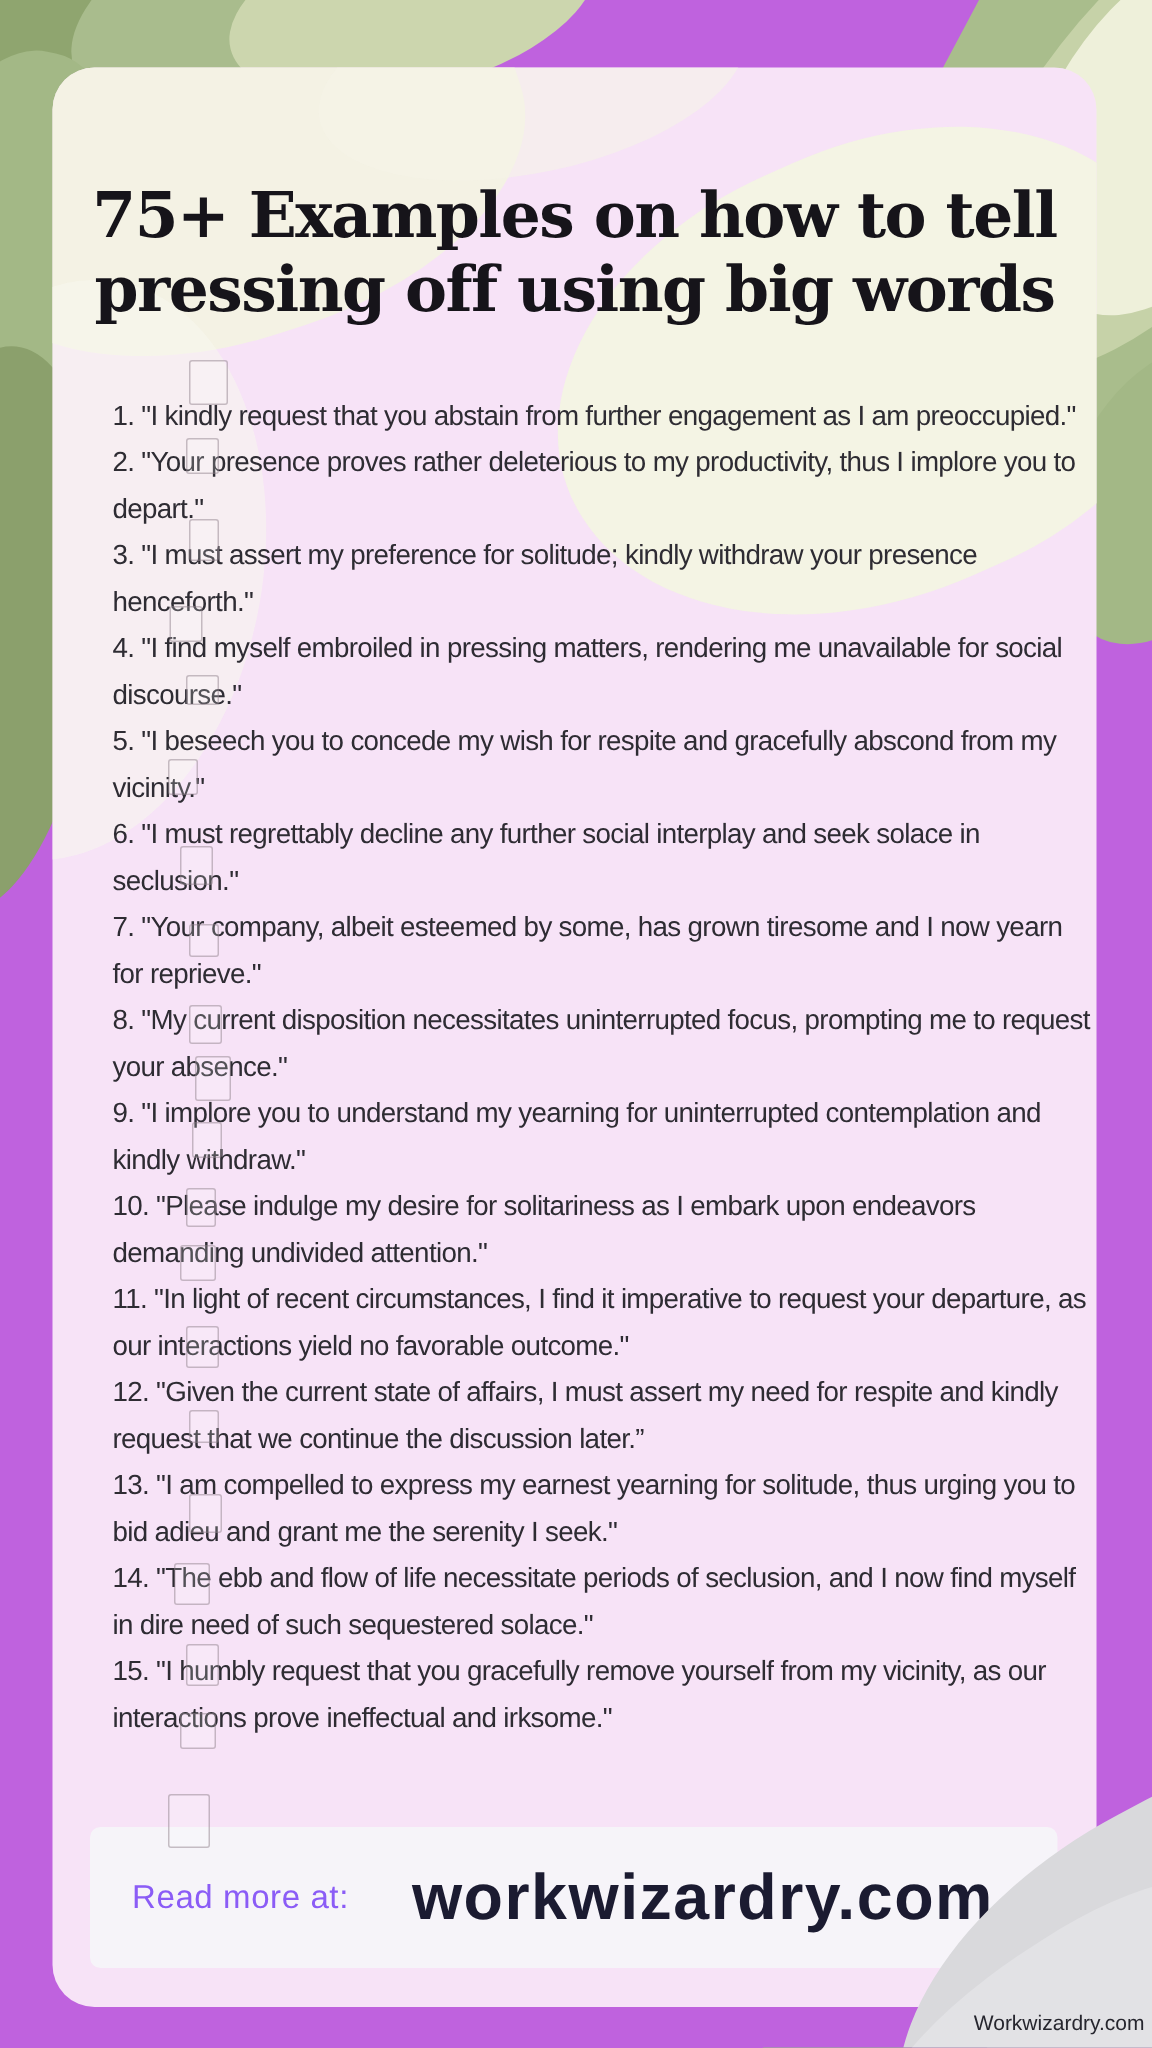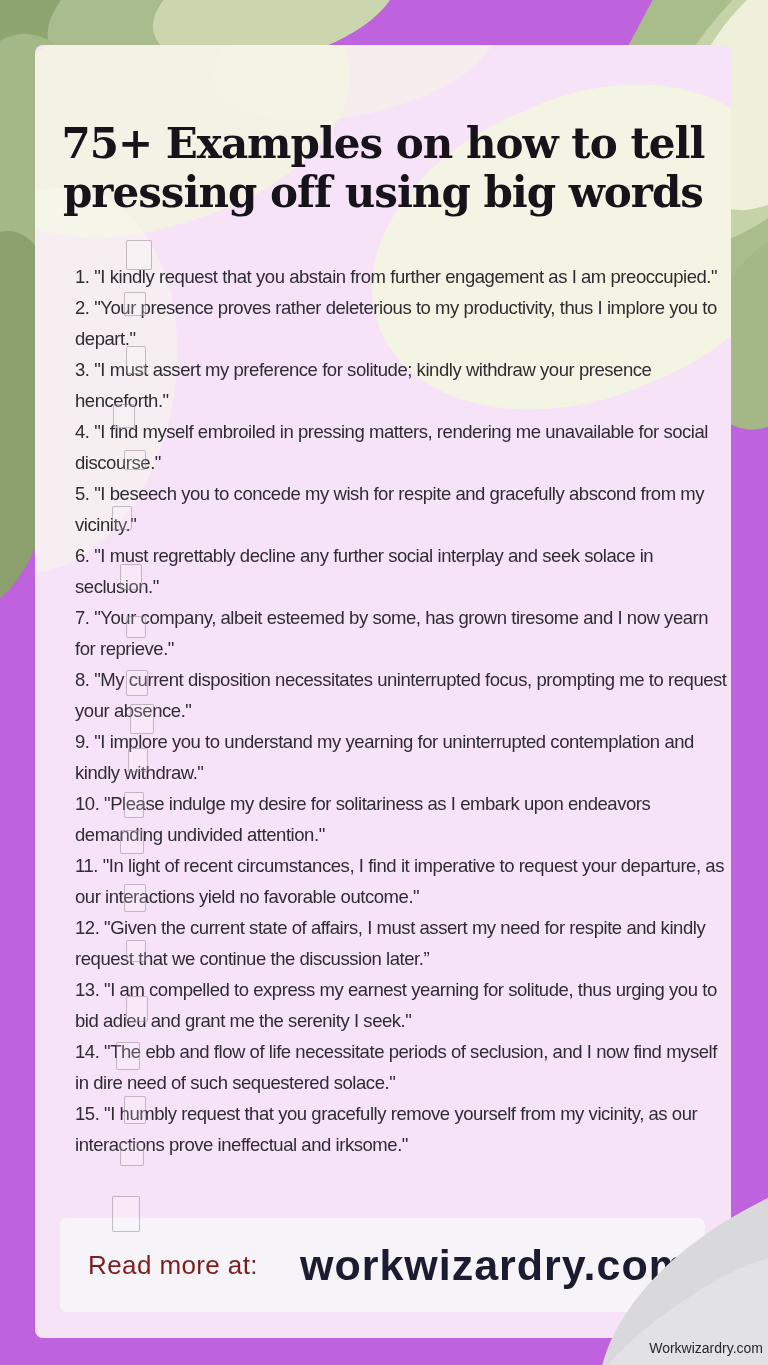--- a/index.html
+++ b/index.html
@@ -24,21 +24,21 @@
   .tr4{width:130px;height:210px;left:712px;top:225px;background:var(--leaf-green,#a3b886);transform:rotate(24deg);border-radius:50%;}
   
   .gray1{z-index:4;width:430px;height:250px;left:580px;top:1200px;background:var(--gray-leaf,#d9d9dc);transform:rotate(-28deg);border-radius:55% 45% 50% 50%;}
   .gray2{z-index:4;width:360px;height:210px;left:645px;top:1250px;background:#cfcfd3;transform:rotate(-20deg);border-radius:50%;}
   .gray3{z-index:4;width:310px;height:120px;left:555px;top:1295px;background:#e2e2e5;transform:rotate(-33deg);border-radius:55% 45% 60% 40%;}
   
   .card{
     position:absolute;z-index:1;
     left:35px;top:45px;width:696px;height:1293px;
     background:var(--card,#f7e3f7);
-    border-radius:8px;
+    border-radius:28px;
     overflow:hidden;
   }
   .blob{position:absolute;z-index:0;}
   .b1{width:390px;height:225px;left:-70px;top:-45px;background:var(--leaf-cream,#f3f5e1);opacity:.85;transform:rotate(-18deg);border-radius:55% 45% 50% 50%;}
   .b2{width:430px;height:300px;left:330px;top:55px;background:var(--leaf-cream,#f3f5e1);opacity:.9;transform:rotate(-24deg);border-radius:50% 50% 45% 55%;}
   .b3{width:260px;height:390px;left:-120px;top:140px;background:#f8f7ee;opacity:.55;transform:rotate(10deg);border-radius:50%;}
   .b4{width:290px;height:130px;left:175px;top:-60px;background:#f5f3e8;opacity:.6;transform:rotate(-12deg);border-radius:50%;}
   .title{
     position:absolute;z-index:2;left:0;top:46px;width:100%;
     text-align:center;
@@ -53,21 +53,21 @@
     color:var(--body-text,#2e2c33);
   }
   .quotes p{margin:0;}
   .readmore{
     position:absolute;z-index:2;left:25px;top:1173px;width:645px;height:94px;
     background:var(--footer-bg,#f6f4f9);
     border-radius:7px;
     display:flex;align-items:center;
     padding-left:28px;box-sizing:border-box;gap:42px;
   }
-  .readmore .label{font-size:26px;letter-spacing:.4px;color:#7f1d1d;}
+  .readmore .label{font-size:22px;letter-spacing:.4px;color:#8b5cf6;}
   .readmore .site{
     font-size:43px;font-weight:700;letter-spacing:1px;
     color:var(--footer-text,#1b1b31);
   }
   
   .tofu-layer{position:absolute;z-index:3;left:0;top:0;width:100%;height:100%;pointer-events:none;}
   .tofu{
     position:absolute;
     border:1px solid rgba(125,108,118,.42);
     background:rgba(255,255,255,.18);

